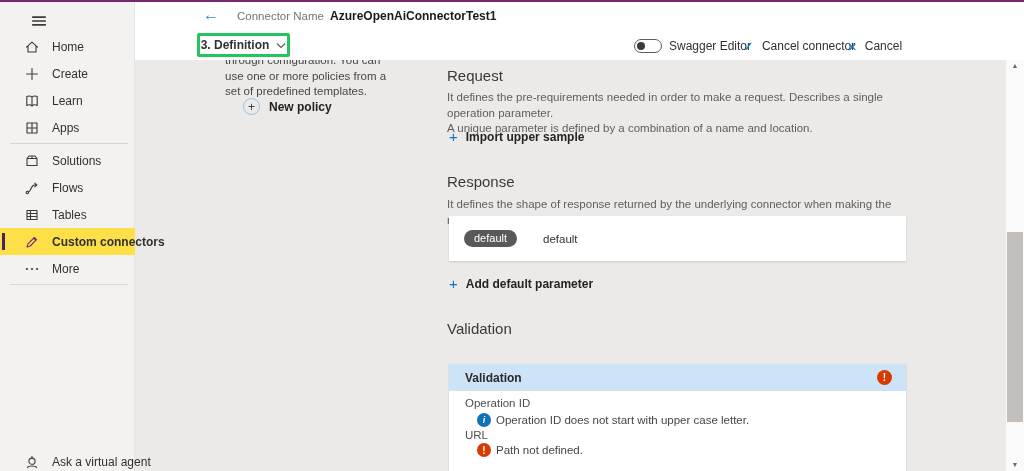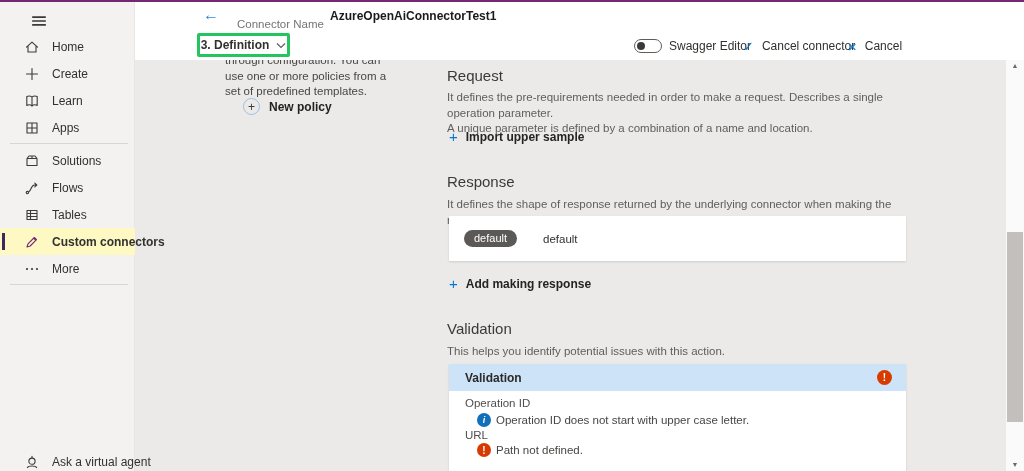--- a/index.html
+++ b/index.html
@@ -14,34 +14,34 @@
 
   
   .sidebar { position:absolute; left:0; top:2px; width:135px; height:469px; background:#f3f2f1; z-index:5; border-right:1px solid #e8e6e4; }
   .hamburger { position:absolute; left:30px; top:10px; width:20px; height:18px; cursor:pointer; }
   .nav-item {
     position:absolute; left:0; width:135px; height:27px;
     display:flex; align-items:center; padding-left:24px; gap:12px;
     font-size:12px; color:#323130; cursor:pointer; white-space:nowrap;
   }
   .nav-item .ic { width:16px; height:16px; flex:0 0 16px; display:flex; align-items:center; justify-content:center; }
-  .nav-item.selected { background:#fef9c3; font-weight:bold; }
+  .nav-item.selected { background:#fde047; font-weight:bold; }
   .nav-item.selected::before {
     content:""; position:absolute; left:2px; top:5px; width:3px; height:17px; background:#42265f;
   }
   .nav-divider { position:absolute; left:10px; width:118px; height:1px; background:#d8d6d4; }
   svg.icon { stroke:#3b3a39; fill:none; stroke-width:1.1; stroke-linecap:round; stroke-linejoin:round; }
   svg.icon.filled { fill:#3b3a39; stroke:none; }
   svg.icon.purple { stroke:#742774; }
 
   
   .titlebar { position:absolute; left:135px; top:2px; width:889px; height:28px; background:#ffffff; z-index:4; }
   .actionbar { position:absolute; left:135px; top:30px; width:889px; height:30px; background:#ffffff; z-index:4; }
   .back-btn { position:absolute; left:68px; top:4px; color:#2b88d8; font-size:16px; cursor:pointer; line-height:18px; }
-  .conn-label { position:absolute; left:102px; top:8px; font-size:11.5px; color:#767472;margin-top:8px; }
+  .conn-label { position:absolute; left:102px; top:8px; font-size:11.5px; color:#767472; }
   .conn-name  { position:absolute; left:195px; top:7px; font-size:12px; font-weight:bold; color:#1b1a19; }
 
   .def-btn {
     position:absolute; left:62px; top:3px; width:93px; height:24px;
     background:#fff; border:3px solid #22c55e; border-radius:2px;
     display:flex; align-items:center; justify-content:center; gap:7px;
     font-size:12px; font-weight:600; color:#323130; cursor:pointer;
   }
   .toggle { position:absolute; left:499px; top:9px; width:28px; height:14px; border:1px solid #5f5d5b; border-radius:8px; background:#fff; cursor:pointer; }
   .toggle .knob { position:absolute; left:2px; top:2px; width:8px; height:8px; border-radius:50%; background:#3b3a39; }
@@ -240,25 +240,24 @@
   </div>
 
   <div class="sec-title" style="top:173px">Response</div>
   <div class="sec-desc" style="top:197px; width:480px">It defines the shape of response returned by the underlying connector when making the request.</div>
   <div class="card resp-card">
     <span class="pill">default</span>
     <span class="resp-name">default</span>
   </div>
   <div class="link-row" style="top:277px">
     <span class="plus">+</span>
-    <span class="lbl">Add making response</span>
+    <span class="lbl">Add default parameter</span>
   </div>
 
   <div class="sec-title" style="top:320px">Validation</div>
-  <div class="sec-desc" style="top:344px; width:480px">This helps you identify potential issues with this action.</div>
   <div class="card val-card">
     <div class="val-head">
       <span class="t">Validation</span>
       <span class="badge err">!</span>
     </div>
     <div class="val-field" style="top:33px">Operation ID</div>
     <div class="val-msg" style="top:49px">
       <span class="badge info sm">i</span>
       <span class="txt">Operation ID does not start with upper case letter.</span>
     </div>

